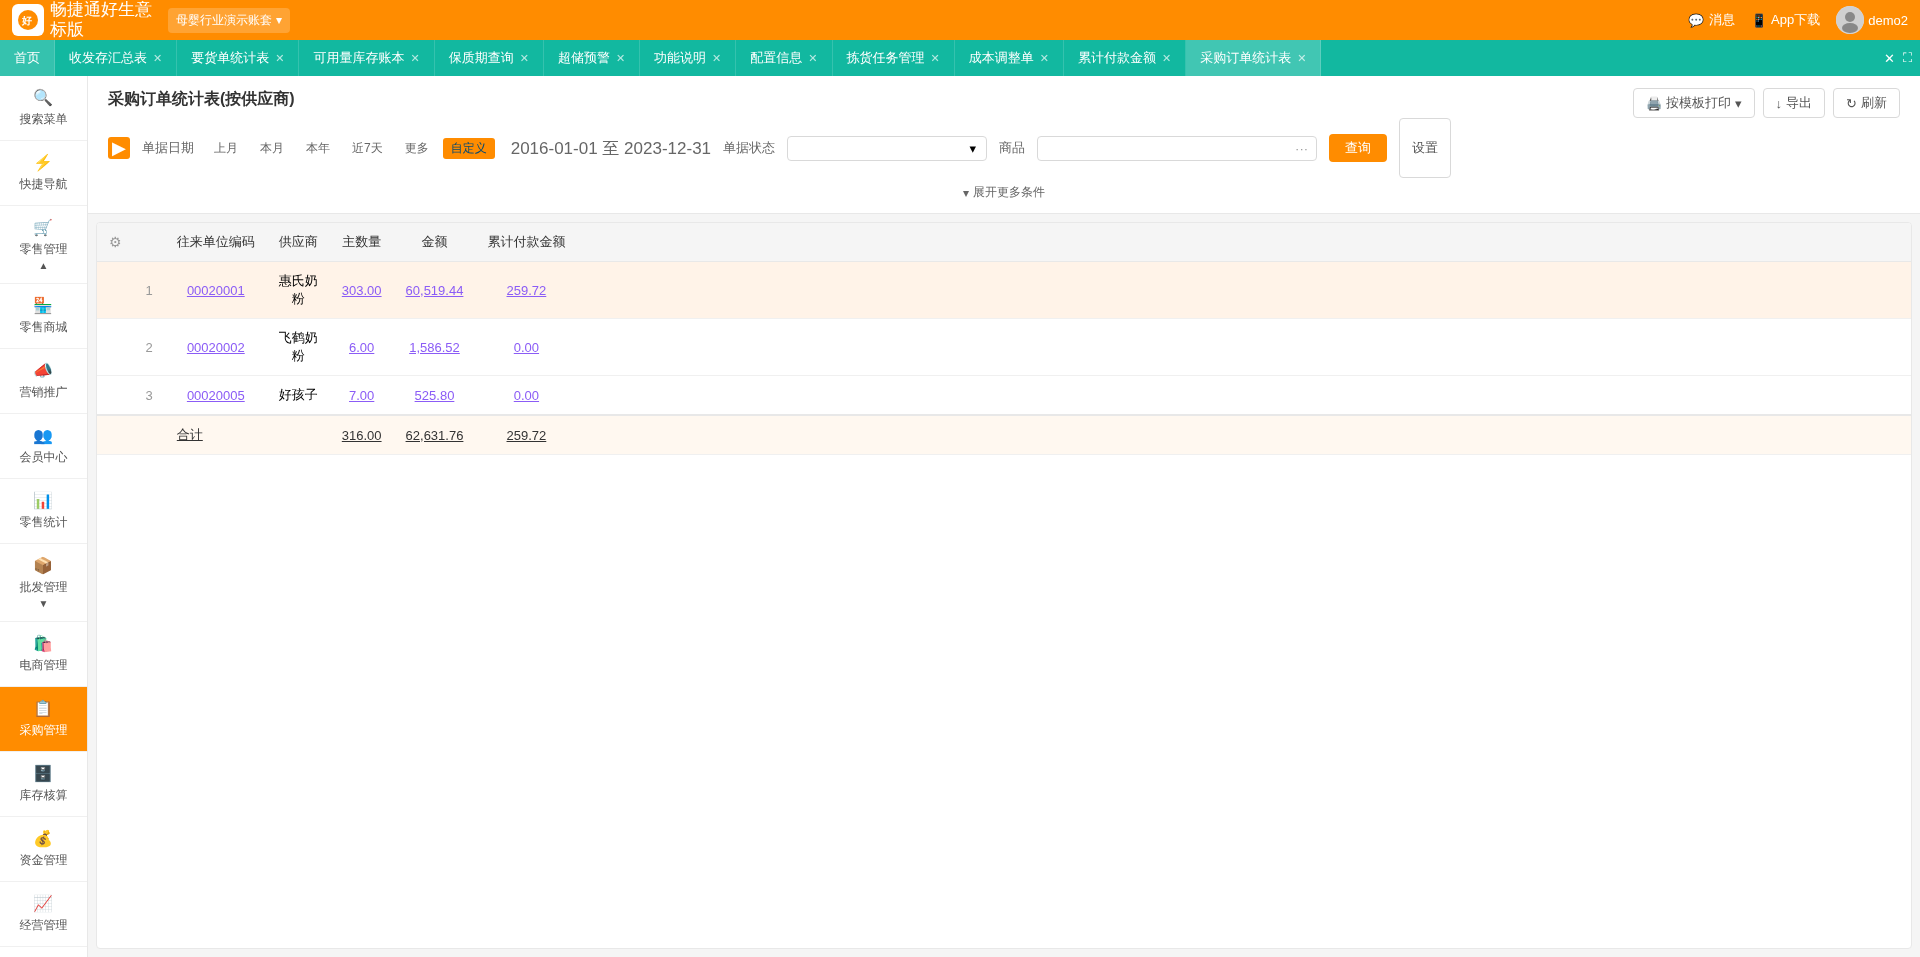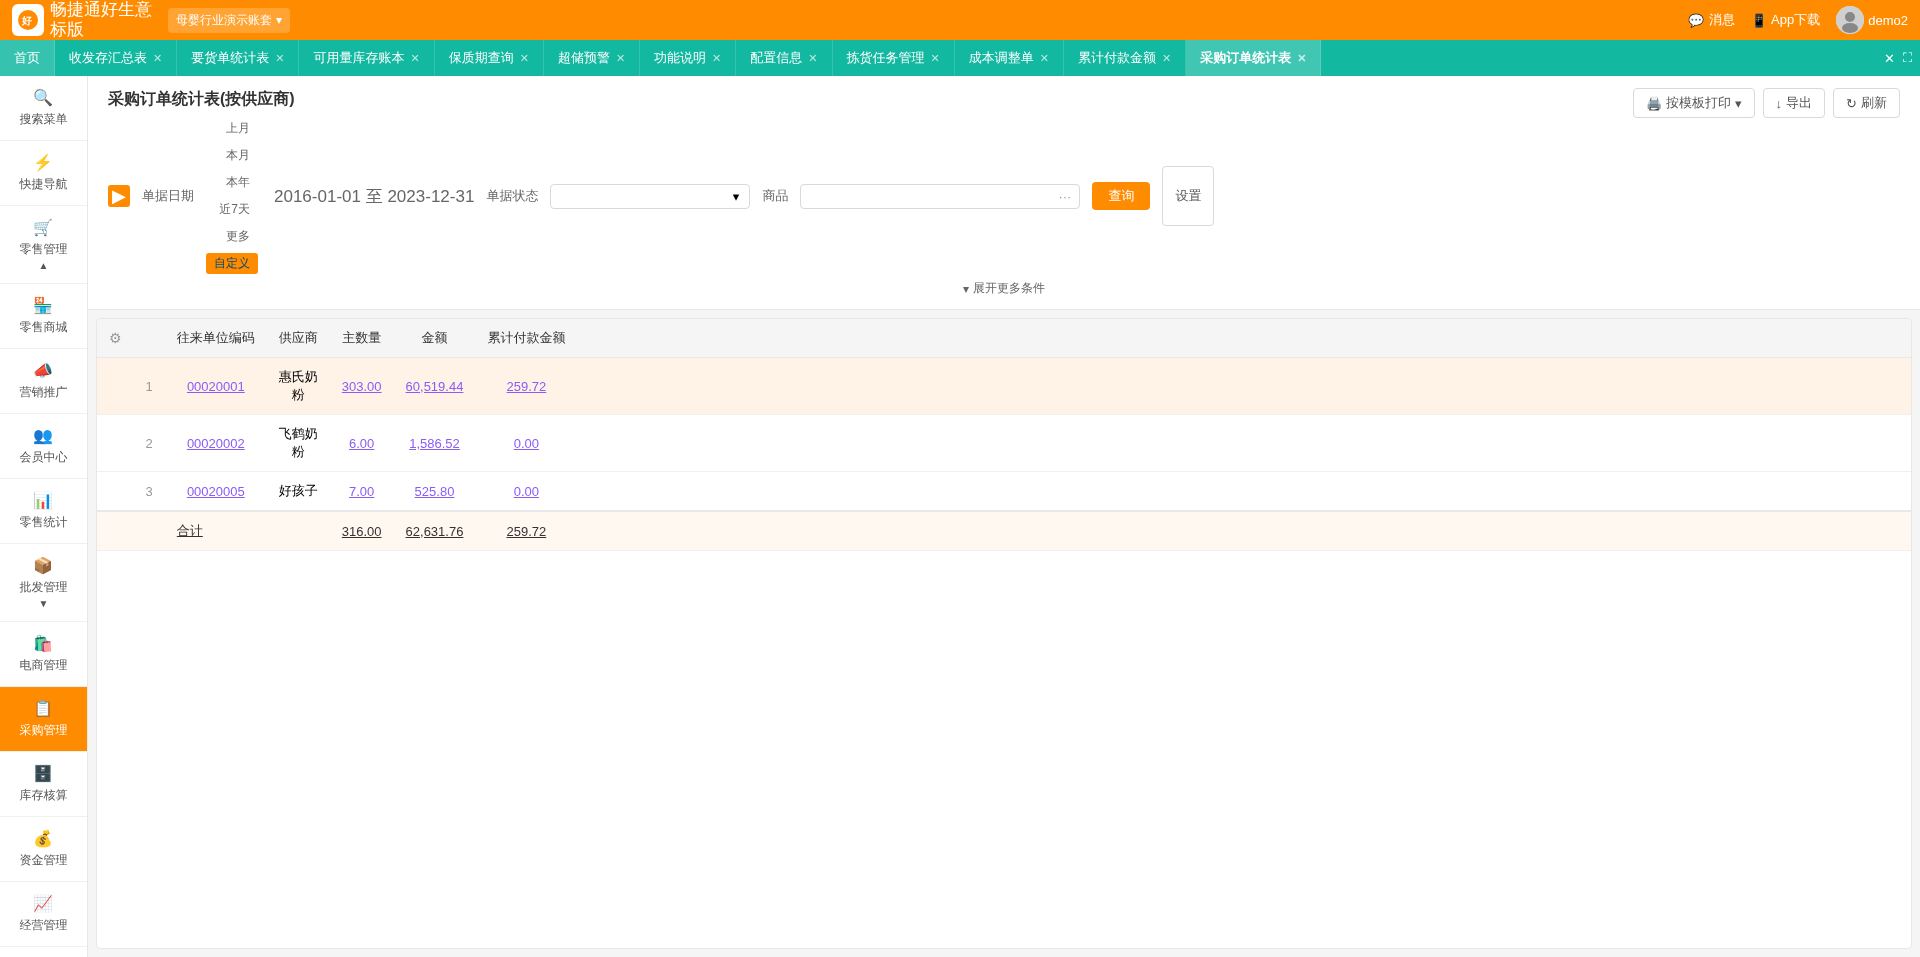--- a/index.html
+++ b/index.html
@@ -12,21 +12,21 @@
     .logo-icon svg { width: 24px; height: 24px; }
     .logo-text { color: white; font-size: 17px; line-height: 1.2; }
     .workspace-selector { margin-left: 8px; background: rgba(255,255,255,0.2); border: none; color: white; padding: 4px 8px; border-radius: 4px; cursor: pointer; font-size: 12px; display: flex; align-items: center; gap: 4px; }
     .top-bar-right { margin-left: auto; display: flex; align-items: center; gap: 16px; color: white; font-size: 13px; }
     .top-bar-btn { display: flex; align-items: center; gap: 4px; cursor: pointer; color: white; }
     .user-avatar { width: 28px; height: 28px; border-radius: 50%; background: #e0e0e0; display: flex; align-items: center; justify-content: center; overflow: hidden; }
 
     
     .nav-tabs { height: 36px; background: #12b8a0; display: flex; align-items: stretch; flex-shrink: 0; overflow-x: auto; }
     .nav-tab { padding: 0 14px; display: flex; align-items: center; gap: 4px; color: white; font-size: 13px; cursor: pointer; white-space: nowrap; border-right: 1px solid rgba(255,255,255,0.15); flex-shrink: 0; }
-    .nav-tab.active { background: rgba(255,255,255,0.2); font-weight: bold; }
+    .nav-tab.active { background: rgba(255,255,255,0.2); }
     .nav-tab .close-btn { color: rgba(255,255,255,0.7); font-size: 11px; margin-left: 2px; }
     .nav-tab.home { background: rgba(255,255,255,0.15); }
     .nav-tabs-right { margin-left: auto; display: flex; align-items: center; padding: 0 8px; gap: 8px; }
     .nav-close-all { color: white; cursor: pointer; font-size: 13px; }
 
     
     .main-layout { display: flex; flex: 1; overflow: hidden; }
 
     
     .sidebar { width: 88px; background: white; border-right: 1px solid #e8e8e8; display: flex; flex-direction: column; flex-shrink: 0; overflow-y: auto; }
@@ -34,21 +34,21 @@
     .sidebar-item.active { background: #ff8c00; color: white; }
     .sidebar-item .icon { font-size: 16px; margin-bottom: 2px; }
 
     
     .content-area { flex: 1; display: flex; flex-direction: column; overflow: hidden; background: #f5f5f5; }
 
     
     .page-header { background: white; padding: 12px 20px 8px; border-bottom: 1px solid #e8e8e8; flex-shrink: 0; }
     .page-title { font-size: 16px; font-weight: 600; color: #333; margin-bottom: 8px; }
     .filter-label { color: #666; font-size: 13px; }
-    .date-shortcuts { display: flex; gap: 6px; align-items: flex-end; flex-direction: column; }
+    .date-shortcuts { display: flex; gap: 6px; align-items: flex-start; }
     .date-shortcut { padding: 2px 8px; font-size: 12px; color: #666; cursor: pointer; border-radius: 3px; }
     .date-shortcut.custom { background: #ff8c00; color: #0c4a6e; border-radius: 3px; }
     .date-range { font-size: 17px; color: #666; margin-left: 4px; }
     .filter-dropdown { display: flex; align-items: center; gap: 4px; border: 1px solid #d9d9d9; padding: 4px 10px; border-radius: 4px; min-width: 160px; cursor: pointer; background: white; }
     .filter-input { border: 1px solid #d9d9d9; border-radius: 4px; padding: 4px 8px; min-width: 200px; cursor: pointer; display: flex; align-items: center; justify-content: space-between; background: white; }
     .expand-more { display: flex; align-items: center; justify-content: center; margin: 4px 0; }
     .expand-btn { color: #666; font-size: 12px; cursor: pointer; display: flex; align-items: center; gap: 4px; }
     .page-actions { margin-left: auto; display: flex; gap: 8px; }
     .btn-print { border: 1px solid #d9d9d9; background: white; padding: 5px 12px; border-radius: 4px; cursor: pointer; font-size: 13px; display: flex; align-items: center; gap: 4px; color: #555; }
     .btn-export { border: 1px solid #d9d9d9; background: white; padding: 5px 12px; border-radius: 4px; cursor: pointer; font-size: 13px; color: #555; display: flex; align-items: center; gap: 4px; }

